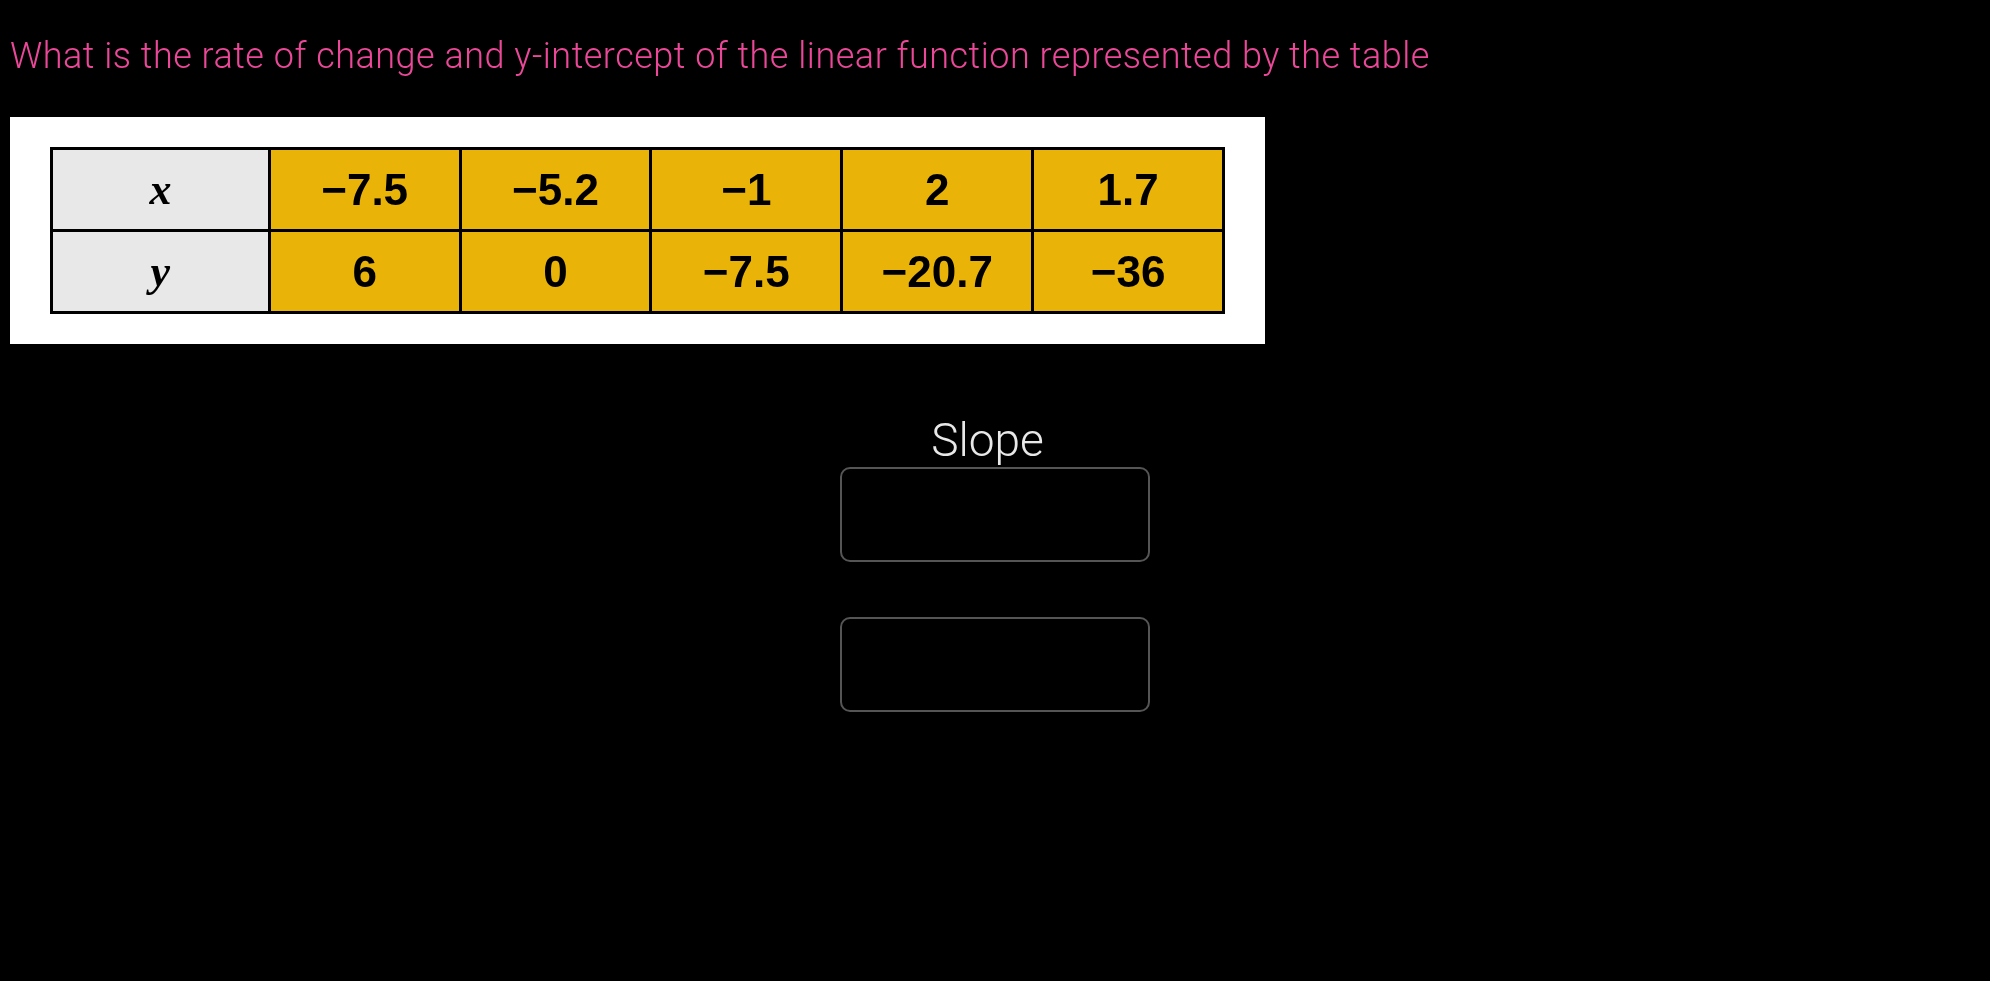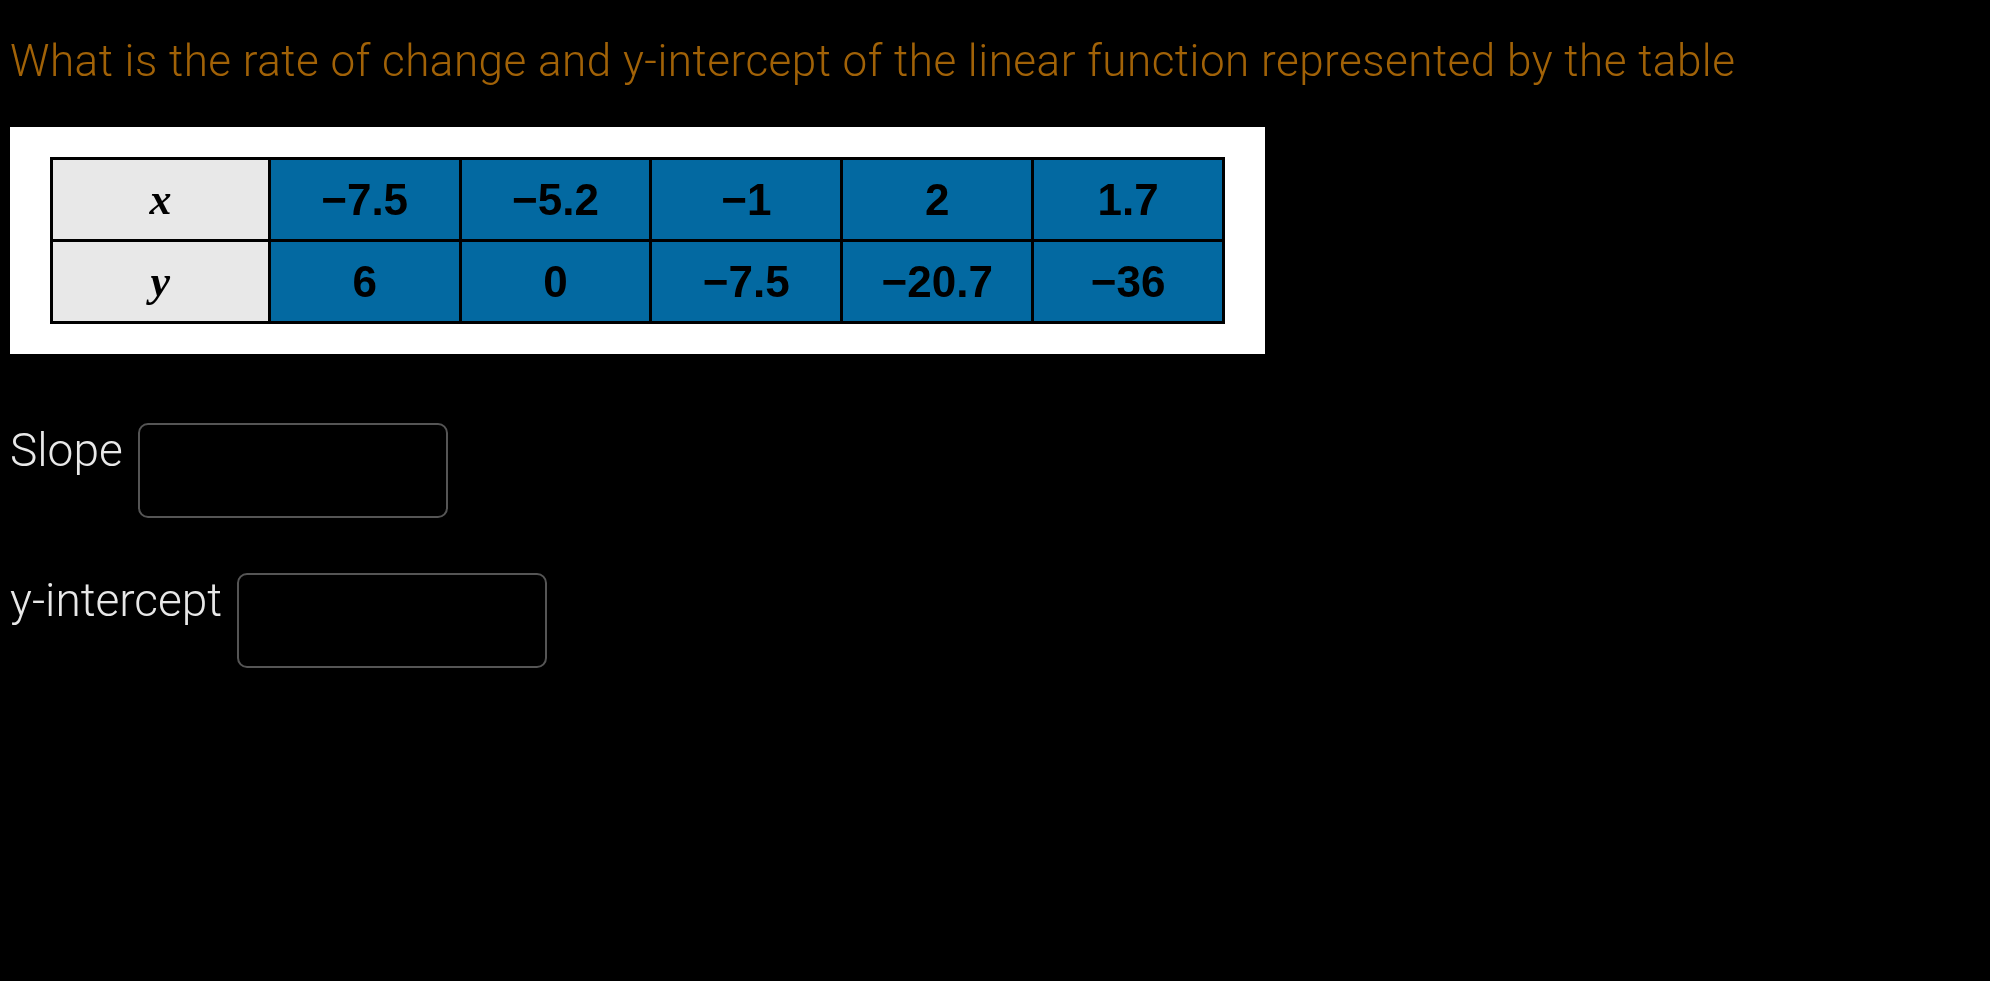--- a/index.html
+++ b/index.html
@@ -9,23 +9,23 @@
     }
     body {
       background-color: #000000;
       color: #ffffff;
       font-family: -apple-system, BlinkMacSystemFont, "Segoe UI", Roboto, Helvetica, Arial, sans-serif;
       width: 1990px;
       height: 981px;
       overflow: hidden;
     }
     .question-text {
-      font-size: 44px;
+      font-size: 36px;
       font-weight: 300;
-      color: #a16207;
+      color: #ec4899;
       padding: 35px 10px 30px 10px;
       letter-spacing: 0.5px;
       white-space: nowrap;
     }
     .table-container {
       background-color: #ffffff;
       margin-left: 10px;
       margin-top: 10px;
       padding: 30px 40px;
       width: 1255px;
@@ -44,27 +44,27 @@
       padding: 14px 0;
       font-family: Arial, Helvetica, sans-serif;
     }
     .data-table .header-cell {
       background-color: #e8e8e8;
       font-style: italic;
       font-family: Georgia, "Times New Roman", serif;
       width: 220px;
     }
     .data-table .value-cell {
-      background-color: #0369a1;
+      background-color: #eab308;
       width: 192px;
     }
     .answer-row {
       display: flex;
-      align-items: flex-start;
-      margin-left: 10px;
+      align-items: center;
+      flex-direction: column;
     }
     .answer-row-1 {
       margin-top: 65px;
     }
     .answer-row-2 {
       margin-top: 55px;
     }
     .answer-label {
       font-size: 46px;
       font-weight: 300;
@@ -112,18 +112,17 @@
   </tbody>
     </table>
 </div>
 
 <div class="answer-row answer-row-1">
   <span class="answer-label">Slope</span>
   <input type="text" class="answer-input" value="" style="">
 </div>
 
 <div class="answer-row answer-row-2">
-  <span class="answer-label">y-intercept</span>
   <input type="text" class="answer-input" value="" style="">
 </div>
 
 
 
 
 </body></html>

